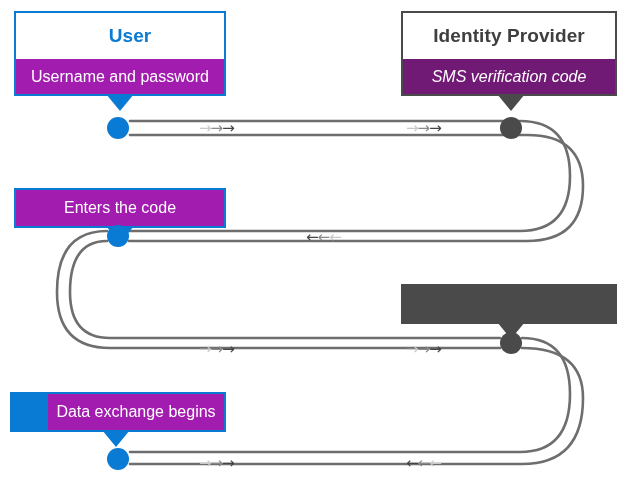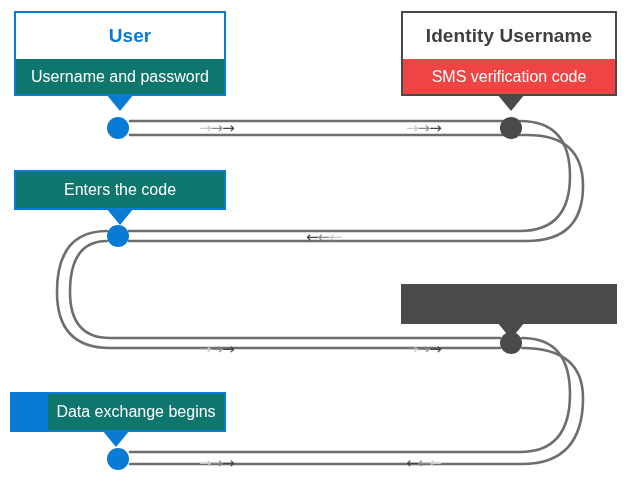--- a/index.html
+++ b/index.html
@@ -58,36 +58,37 @@
   
   .c-blue {
     background: #0A7BD4;
     border: 2px solid #0A7BD4;
   }
   .c-blue .hdr {
     color: #0A7BD4;
     padding-left: 20px;
   }
   .c-blue .body {
-    background: #0f766e;
+    background: #a21caf;
   }
   .c-blue .tail {
     border-top: 17px solid #0A7BD4;
   }
 
   
   .c-dark {
     background: #4A4A4A;
     border: 2px solid #4A4A4A;
   }
   .c-dark .hdr {
     color: #3F3F3F;
   }
   .c-dark .body {
-    background: #ef4444;
+    background: #701a75;
+    font-style: italic;
   }
   .c-dark .tail {
     border-top: 17px solid #4A4A4A;
   }
 
   
   .node {
     position: absolute;
     width: 22px;
     height: 22px;
@@ -132,27 +133,27 @@
   </svg>
 
   <div class="callout c-blue" style="left:14px; top:11px; width:212px; height:85px;">
     <div class="hdr" style="height:46px; line-height:46px; font-size:19px;">User</div>
     <div class="body" style="height:35px; line-height:35px; font-size:16px;">Username and password</div>
     <div class="tail" style="left:90px; top:81px;"></div>
   </div>
   <div class="node node-blue" style="left:107px; top:117px;"></div>
 
   <div class="callout c-dark" style="left:401px; top:11px; width:216px; height:85px;">
-    <div class="hdr" style="height:46px; line-height:46px; font-size:19px;">Identity Username</div>
+    <div class="hdr" style="height:46px; line-height:46px; font-size:19px;">Identity Provider</div>
     <div class="body" style="height:35px; line-height:35px; font-size:16px;">SMS verification code</div>
     <div class="tail" style="left:94px; top:81px;"></div>
   </div>
   <div class="node node-dark" style="left:500px; top:117px;"></div>
 
-  <div class="callout c-blue" style="left:14px; top:170px; width:212px; height:40px;">
+  <div class="callout c-blue" style="left:14px; top:188px; width:212px; height:40px;">
     <div class="body" style="height:36px; line-height:36px; font-size:16px;">Enters the code</div>
     <div class="tail" style="left:90px; top:36px;"></div>
   </div>
   <div class="node node-blue" style="left:107px; top:225px;"></div>
 
   <div class="callout c-dark" style="left:401px; top:284px; width:216px; height:40px;">
     <div class="tail" style="left:94px; top:36px;"></div>
   </div>
   <div class="node node-dark" style="left:500px; top:332px;"></div>
 

